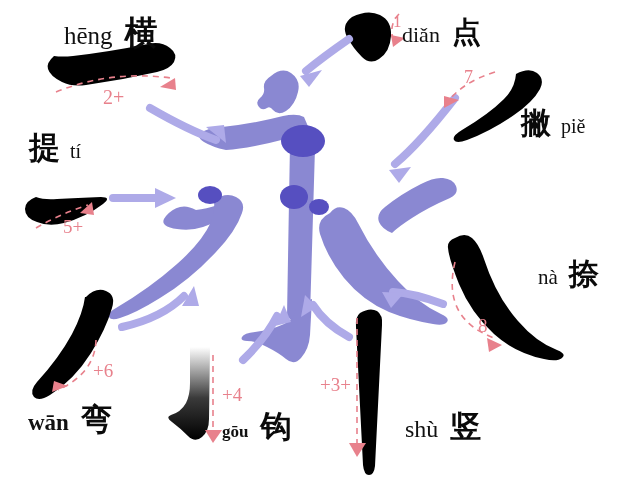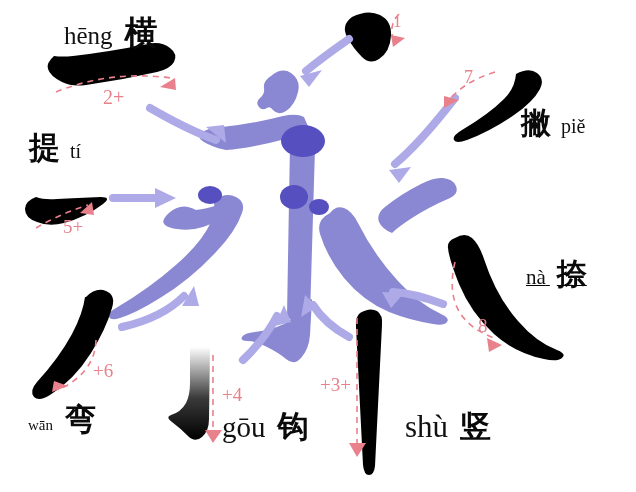--- a/index.html
+++ b/index.html
@@ -113,50 +113,54 @@
     </g>
   </svg>
 
   <div class="lbl" style="left:64px;top:16px;">
     <span class="pinyin" style="font-size:25px;">hēng</span>
     <span class="hanzi" style="font-size:33px;margin-left:8px;">横</span>
   </div>
   <div class="num" style="left:103px;top:86px;font-size:20px;">2+</div>
 
   <div class="num" style="left:393px;top:12px;font-size:17px;">1</div>
+  <div class="lbl" style="left:402px;top:18px;">
+    <span class="pinyin" style="font-size:22px;">diǎn</span>
+    <span class="hanzi" style="font-size:29px;margin-left:8px;">点</span>
+  </div>
 
   <div class="num" style="left:464px;top:67px;font-size:18px;">7</div>
   <div class="lbl" style="left:521px;top:108px;">
     <span class="hanzi" style="font-size:30px;">撇</span>
     <span class="pinyin" style="font-size:20px;margin-left:6px;text-align:center;">piě</span>
   </div>
 
   <div class="lbl" style="left:29px;top:132px;">
     <span class="hanzi" style="font-size:31px;">提</span>
     <span class="pinyin" style="font-size:20px;margin-left:6px;">tí</span>
   </div>
   <div class="num" style="left:63px;top:216px;font-size:19px;">5+</div>
 
-  <div class="lbl" style="left:526px;top:259px;text-decoration:underline;">
+  <div class="lbl" style="left:538px;top:259px;">
     <span class="pinyin" style="font-size:21px;">nà</span>
     <span class="hanzi" style="font-size:30px;margin-left:7px;">捺</span>
   </div>
   <div class="num" style="left:478px;top:315px;font-size:19px;">8</div>
 
   <div class="num" style="left:93px;top:360px;font-size:19px;">+6</div>
   <div class="lbl" style="left:28px;top:404px;">
-    <span class="pinyin" style="font-size:15px;">wān</span>
+    <span class="pinyin" style="font-size:23px;font-weight:bold;">wān</span>
     <span class="hanzi" style="font-size:31px;margin-left:8px;">弯</span>
   </div>
 
   <div class="num" style="left:222px;top:384px;font-size:19px;">+4</div>
   <div class="lbl" style="left:222px;top:411px;">
-    <span class="pinyin" style="font-size:29px;">gōu</span>
+    <span class="pinyin" style="font-size:17px;font-weight:bold;">gōu</span>
     <span class="hanzi" style="font-size:31px;margin-left:8px;">钩</span>
   </div>
 
   <div class="num" style="left:320px;top:374px;font-size:19px;">+3+</div>
   <div class="lbl" style="left:405px;top:411px;">
-    <span class="pinyin" style="font-size:31px;text-align:right;">shù</span>
+    <span class="pinyin" style="font-size:24px;text-align:right;">shù</span>
     <span class="hanzi" style="font-size:31px;margin-left:8px;">竖</span>
   </div>
 
 </div>
 
 </body></html>

